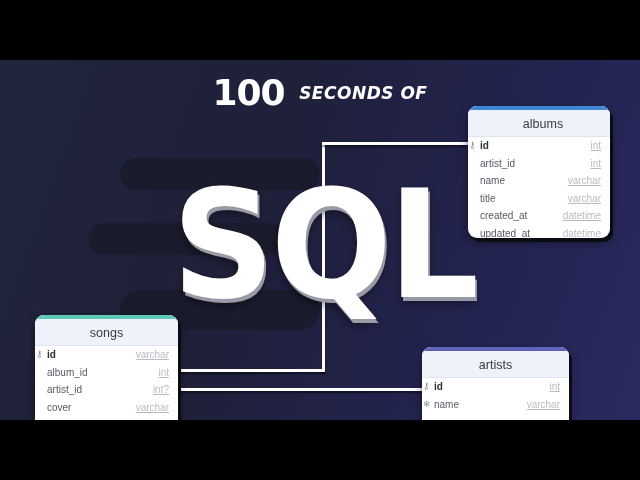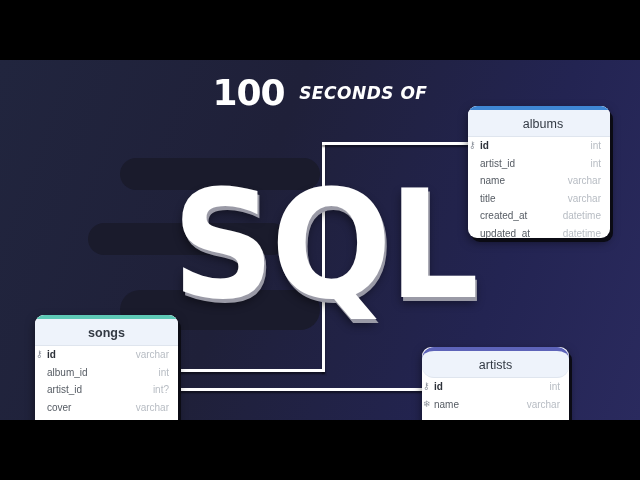--- a/index.html
+++ b/index.html
@@ -10,21 +10,21 @@
     .title { position:absolute; top:12px; left:0; width:640px; text-align:center; color:#fff; }
     .title .num { font-family:"DejaVu Sans", sans-serif; font-weight:bold; font-size:36px; letter-spacing:-1px; vertical-align:middle; }
     .title .sub { font-family:"DejaVu Sans", sans-serif; font-weight:bold; font-style:italic; font-size:17px; margin-left:10px; vertical-align:middle; letter-spacing:0.5px; }
     .sql { position:absolute; left:172px; top:110px; font-family:"DejaVu Sans", sans-serif; font-weight:bold; font-size:150px; line-height:150px; color:#fff; letter-spacing:-4px;
       text-shadow: 2px 4px 0 #9a9aa6, 0 6px 10px rgba(0,0,0,0.45); transform:scaleX(0.95); transform-origin:left; }
     .line { position:absolute; background:#fff; box-shadow:0 2px 2px rgba(0,0,0,0.5); }
     .table { position:absolute; background:#fff; border-radius:9px; box-shadow:3px 4px 0 #0b0b14, 0 4px 10px rgba(0,0,0,0.5); overflow:hidden; }
     .table .hdr { background:#eef3fb; text-align:center; font-size:12.5px; color:#333a44; height:26px; line-height:28px; border-top:4px solid; border-bottom:1px solid #dfe5ee; }
     .row { display:flex; justify-content:space-between; align-items:center; height:17.5px; padding:0 9px 0 12px; font-size:10px; }
     .row .name { color:#555b63; position:relative; }
-    .row .type { color:#b7bcc3; }
+    .row .type { color:#b7bcc3;text-decoration:underline; }
     .row.pk .name { color:#2c3038; font-weight:bold; }
     .ico { position:absolute; left:-11px; top:0; font-size:9px; color:#8a9099; font-weight:normal; }
   </style>
 </head>
 <body>
 
 <div class="stage">
 
   <div class="blob" style="left:120px;top:98px;width:200px;height:32px;"></div>
   <div class="blob" style="left:88px;top:163px;width:200px;height:32px;"></div>
@@ -64,41 +64,41 @@
         <span class="name">created_at</span>
         <span class="type">datetime</span>
       </div>
     <div class="row">
         <span class="name">updated_at</span>
         <span class="type">datetime</span>
       </div>
   </div>
 
   <div class="table" style="left:35px;top:255px;width:143px;height:120px;">
-    <div class="hdr" style="border-top-color:#5ec9b6;font-weight:bold;">songs</div>
+    <div class="hdr" style="border-top-color:#5ec9b6;">songs</div>
     <div class="row pk">
         <span class="name"><span class="ico">⚷</span><span>id</span></span>
         <span class="type">varchar</span>
       </div>
     <div class="row">
         <span class="name">album_id</span>
         <span class="type">int</span>
       </div>
     <div class="row">
         <span class="name">artist_id</span>
         <span class="type">int?</span>
       </div>
     <div class="row">
         <span class="name">cover</span>
         <span class="type">varchar</span>
       </div>
   </div>
 
   <div class="table" style="left:422px;top:287px;width:147px;height:90px;">
-    <div class="hdr" style="border-top-color:#5d63b8;border-radius:12px;">artists</div>
+    <div class="hdr" style="border-top-color:#5d63b8;">artists</div>
     <div class="row pk">
         <span class="name"><span class="ico">⚷</span><span>id</span></span>
         <span class="type">int</span>
       </div>
     <div class="row">
         <span class="name"><span class="ico">❄</span><span>name</span></span>
         <span class="type">varchar</span>
       </div>
   </div>
 </div>

